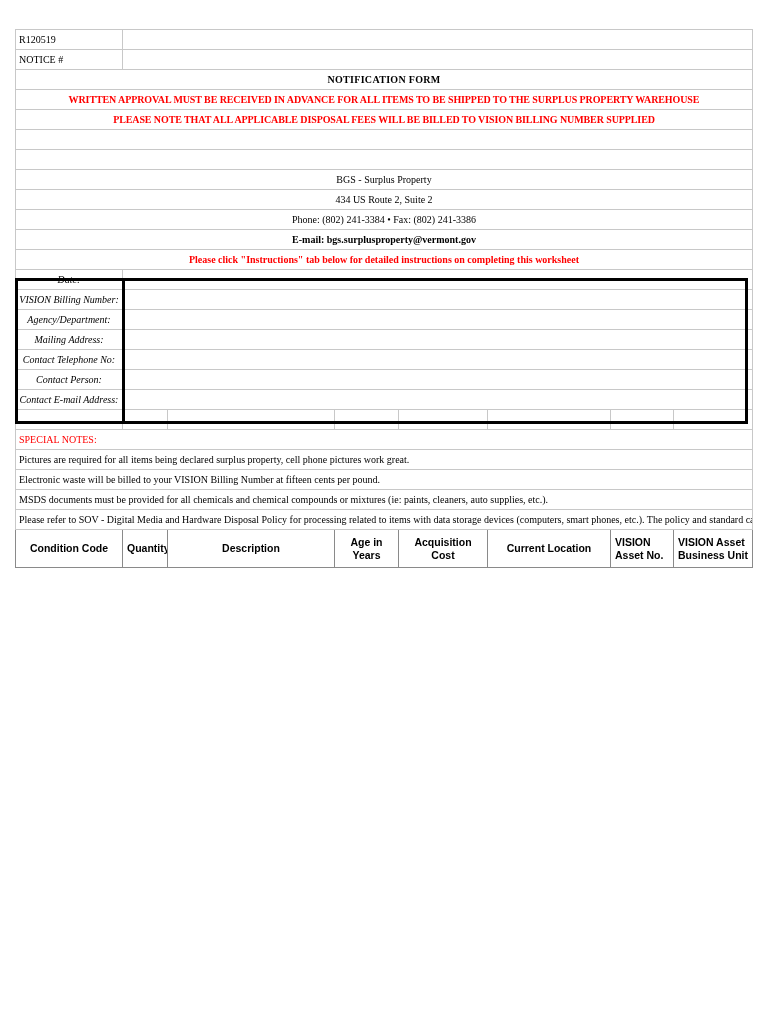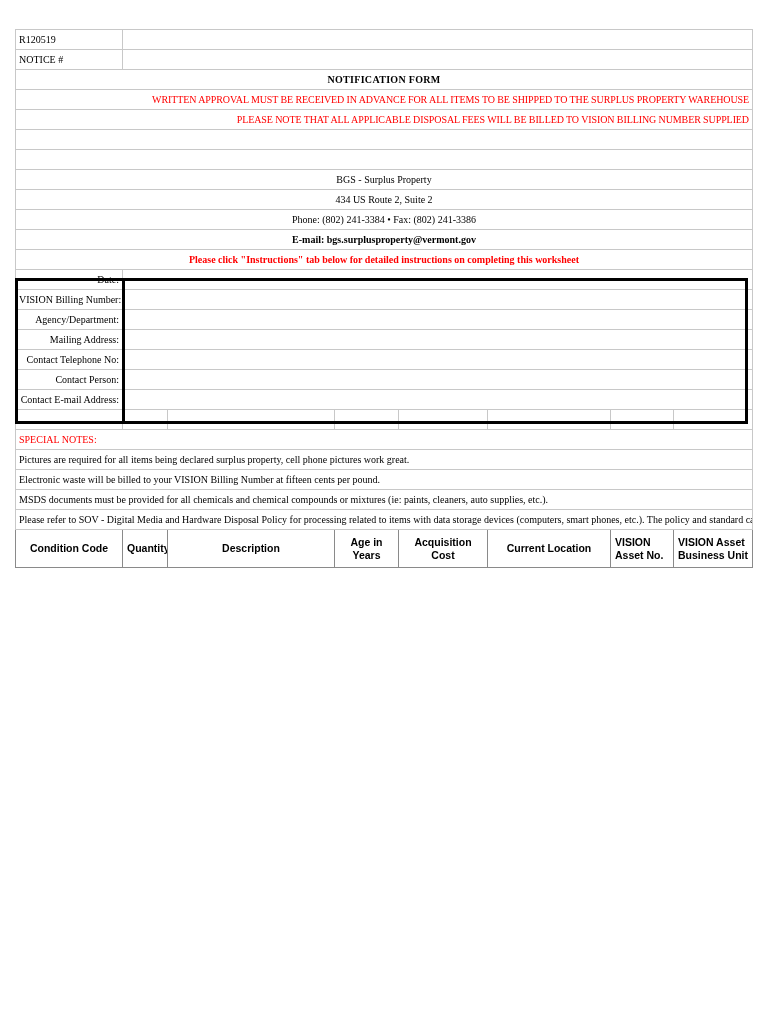--- a/index.html
+++ b/index.html
@@ -38,21 +38,21 @@
     font-size: 10px;
     line-height: 1.15;
     overflow: hidden;
     white-space: nowrap;
   }
 
   
   .c  { text-align: center; }
   .l  { text-align: left; }
   .red { color: #ff0000; }
-  .tiny { font-size: 7.6px; font-weight: normal; letter-spacing: -0.1px; text-align: right; }
+  .tiny { font-size: 7.6px; font-weight: bold; letter-spacing: -0.1px; }
   .ttl { font-size: 12.2px; font-weight: bold; letter-spacing: 0.3px; }
   .sub { font-size: 11px; font-weight: bold; }
   .addr { font-size: 11px; margin-top: 16px; }
   .mail { font-size: 11px; font-weight: bold; }
   .instr { font-size: 10.5px; font-weight: bold; color: #ff0000; }
   .blankrow td { height: 19px; }
 
   
   .formblock {
     position: absolute;
@@ -68,22 +68,23 @@
     position: absolute;
     left: 104px;
     top: 0;
     bottom: 0;
     width: 3px;
     background: #000000;
   }
 
   td.flabel {
     font-size: 10.5px;
-    text-align: right;
+    text-align: center;
     padding-left: 3px;
+    font-style: italic;
   }
 
   
   .notes-head {
     font-size: 10.5px;
     font-weight: normal;
     color: #ff0000;
     text-align: left;
   }
   td.note {

